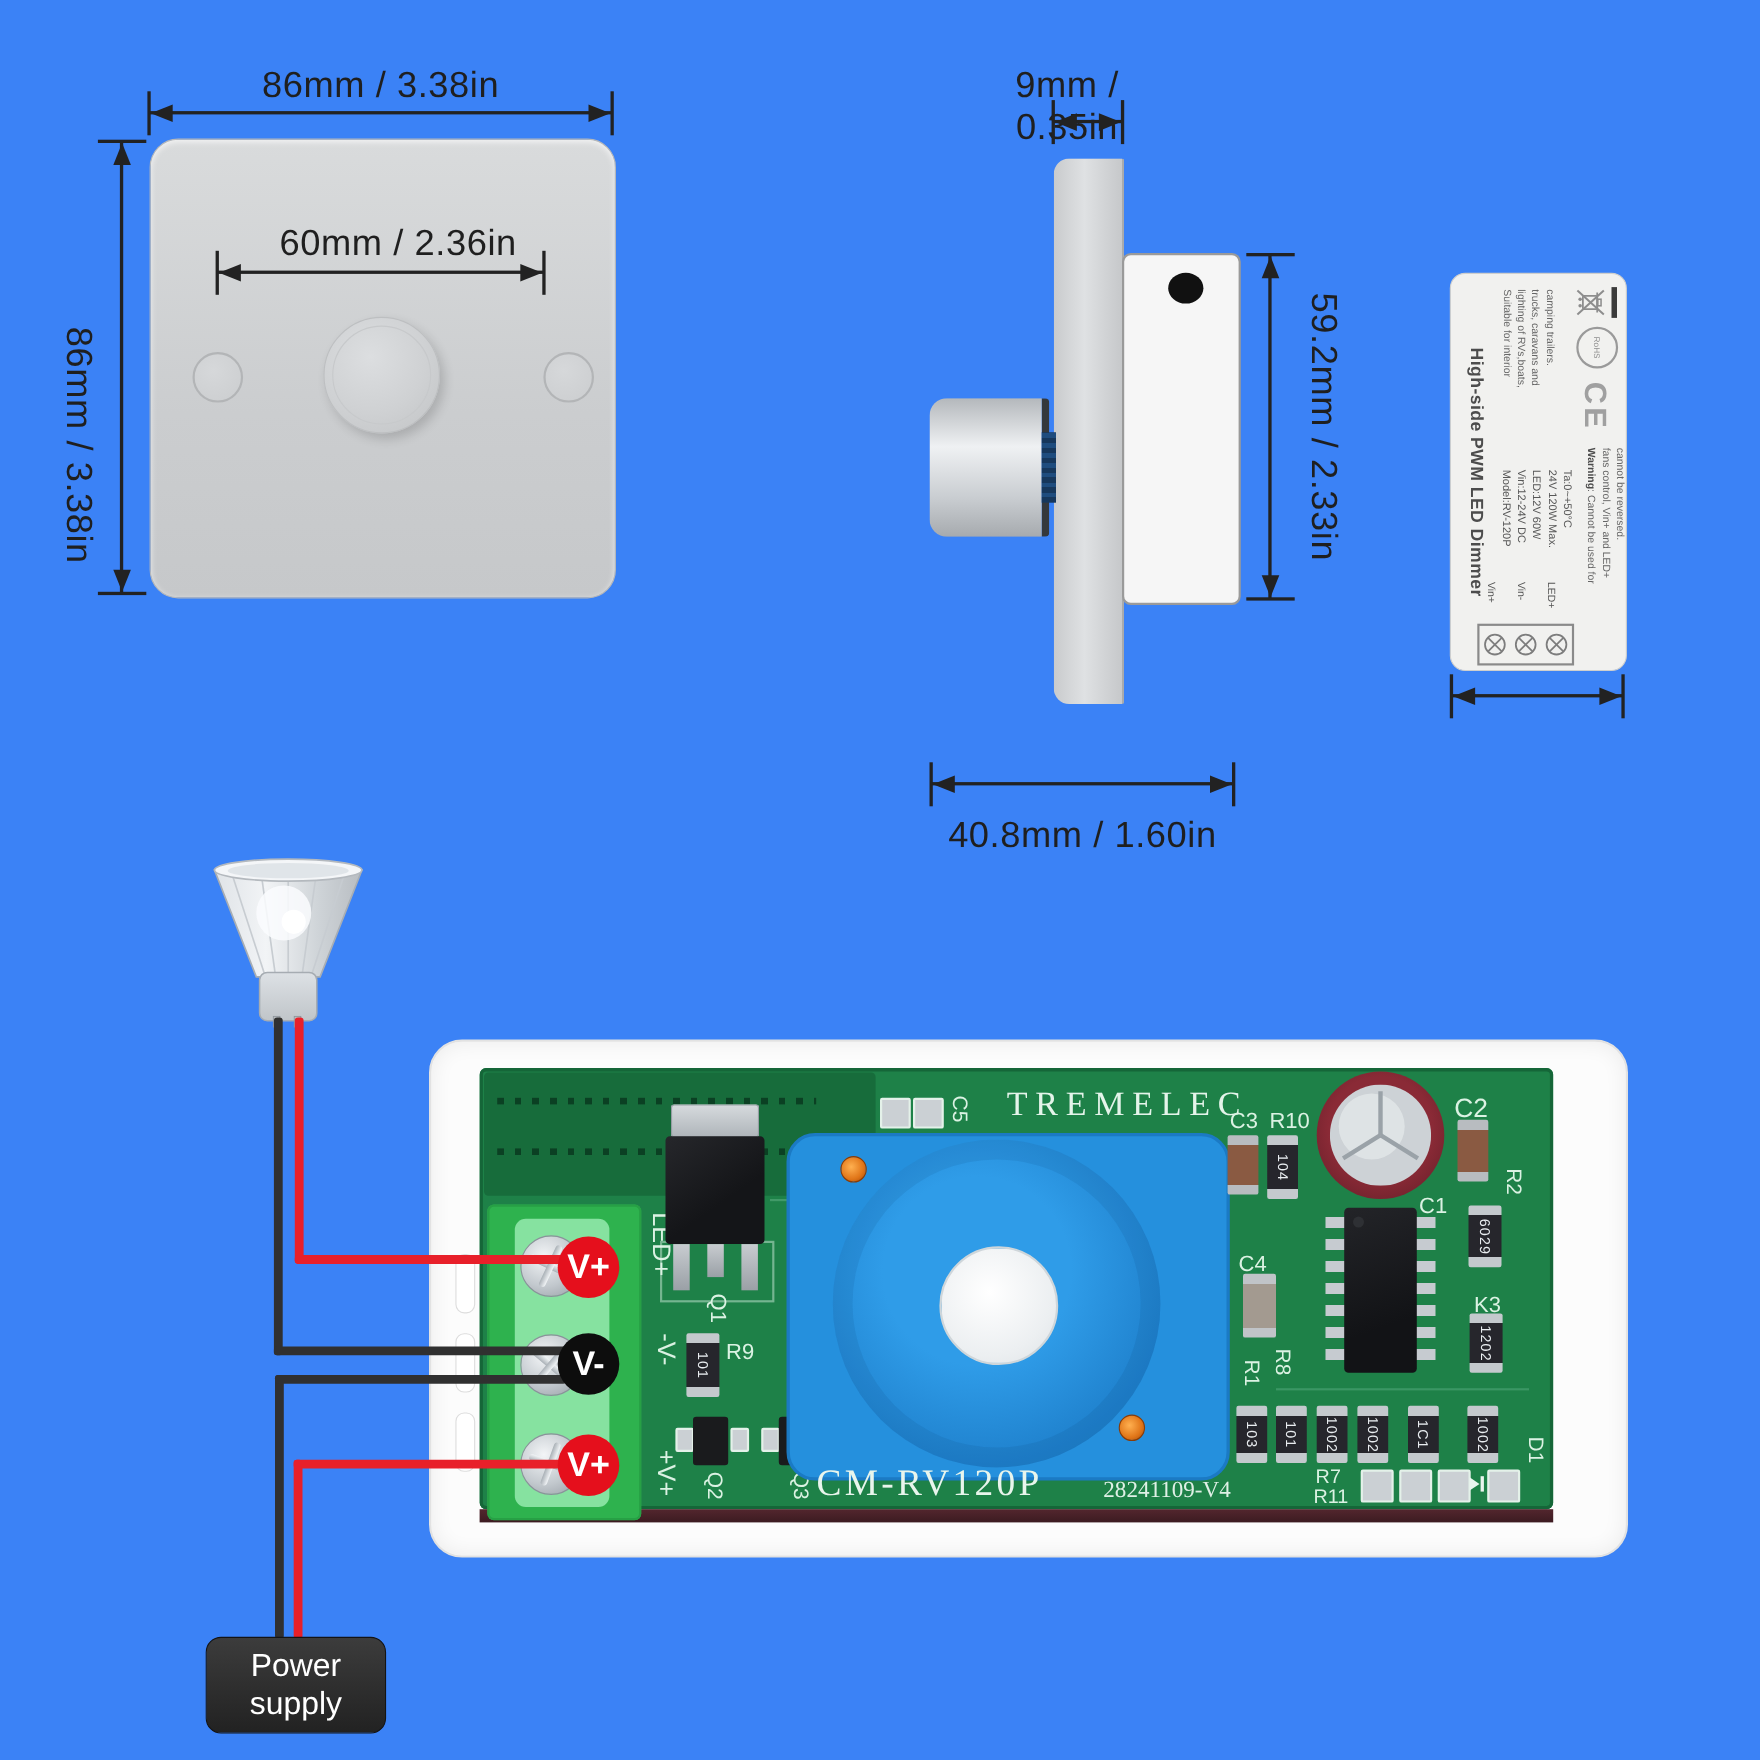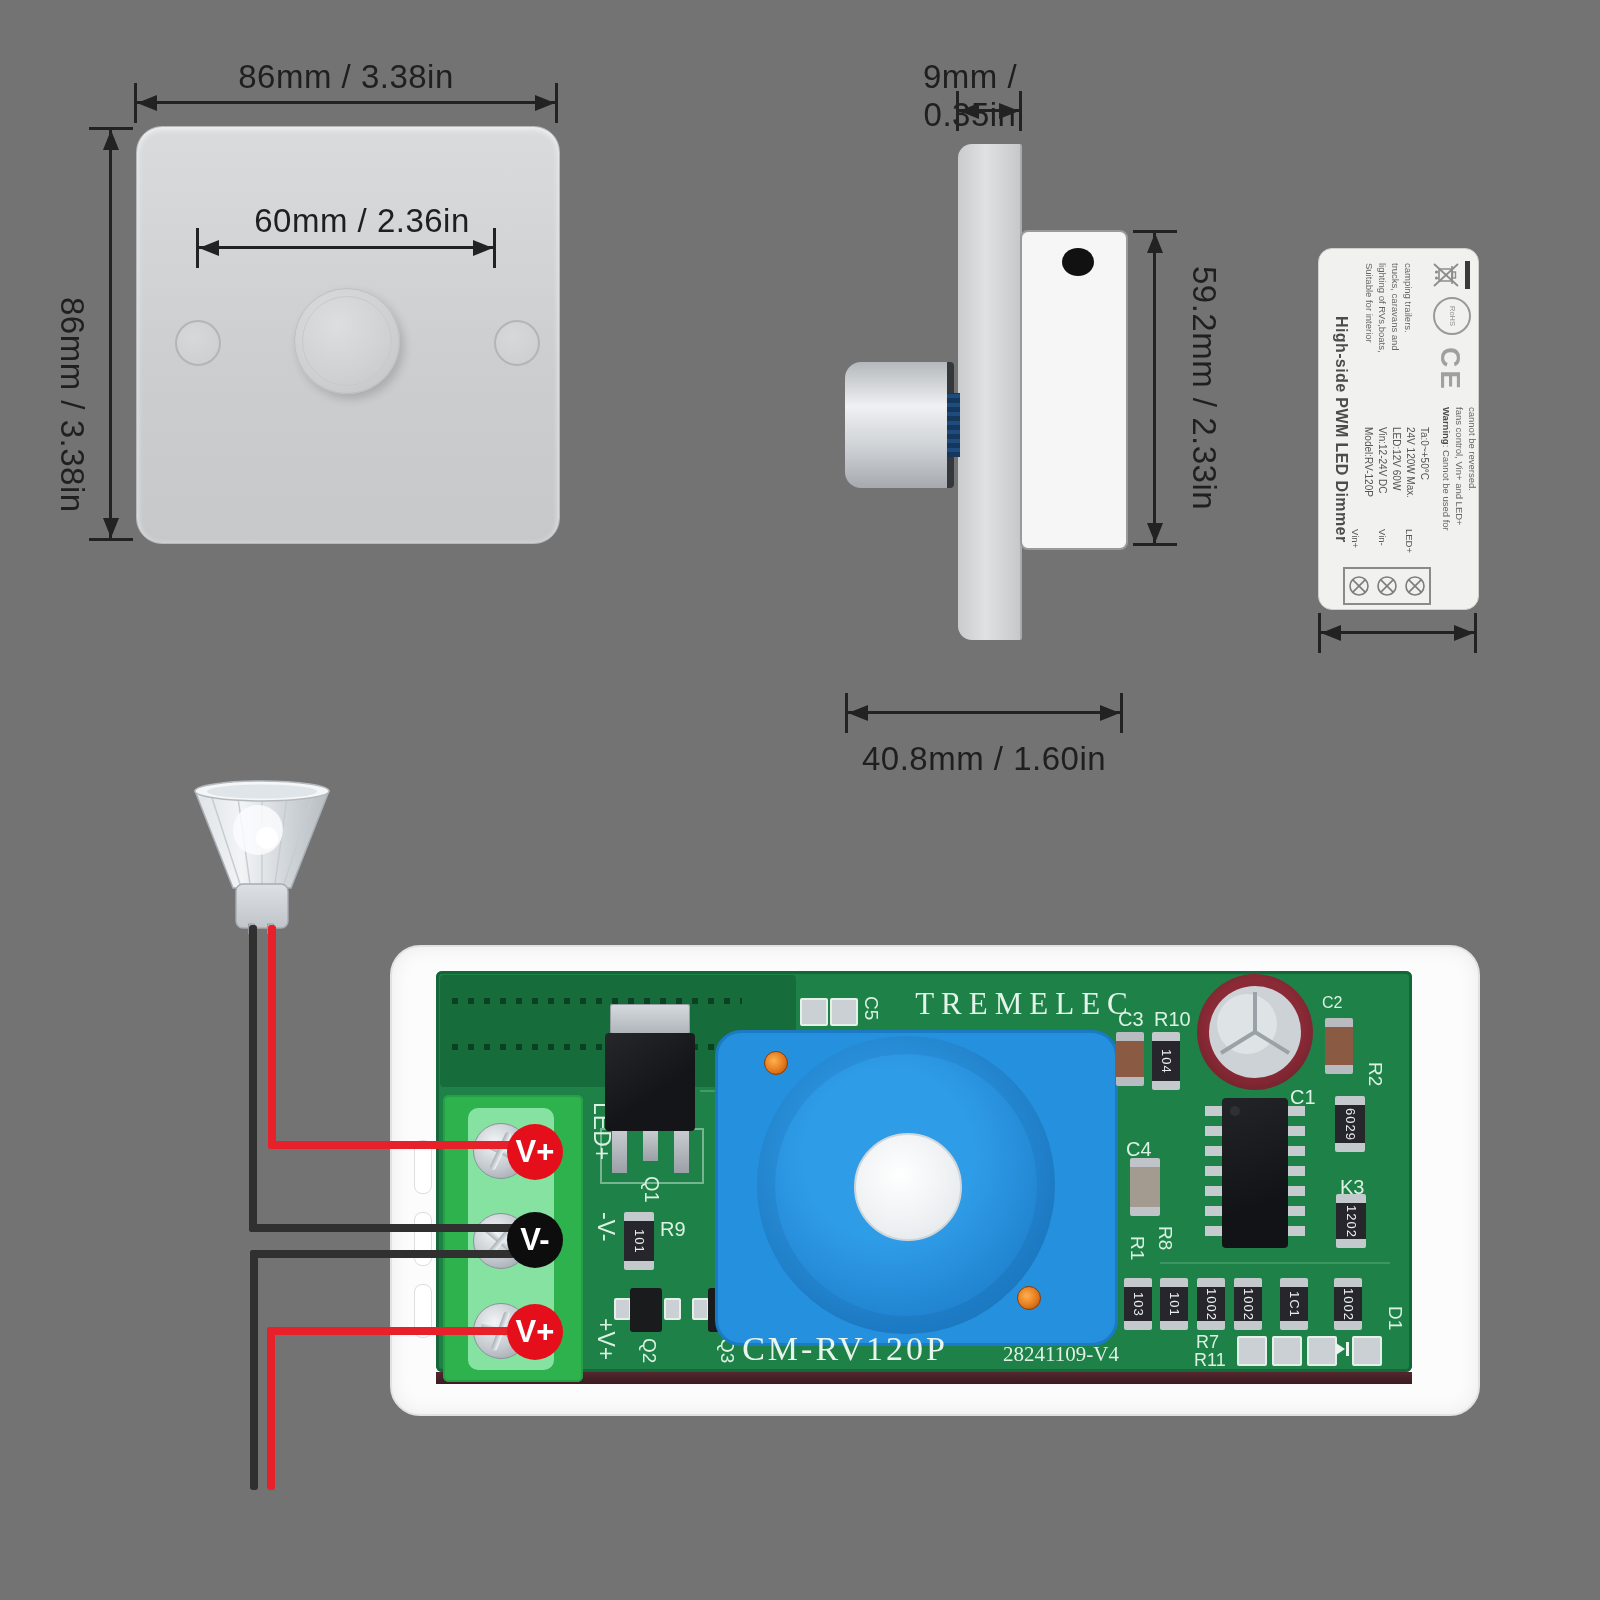--- a/index.html
+++ b/index.html
@@ -1,16 +1,16 @@
 <!DOCTYPE html>
 <html><head>
 <meta charset="utf-8">
 <style>
   html,body{margin:0;padding:0;background:#fff;font-family:"Liberation Sans",sans-serif}
-  .canvas{position:relative;width:1600px;height:1600px;background:#737373;overflow:hidden}
+  .canvas{position:relative;width:1600px;height:1600px;background:#3b82f6;overflow:hidden}
   .abs{position:absolute}
   
   .dim-h{position:absolute;height:26px}
   .dim-h .line{position:absolute;left:2px;right:2px;top:50%;height:3px;margin-top:-2px;background:#222}
   .dim-v{position:absolute;width:26px}
   .dim-v .line{position:absolute;top:2px;bottom:2px;left:50%;width:3px;margin-left:-2px;background:#222}
   .tick-l{position:absolute;left:0;top:-7px;bottom:-7px;width:3px;background:#222}
   .tick-r{position:absolute;right:0;top:-7px;bottom:-7px;width:3px;background:#222}
   .tick-t{position:absolute;top:0;left:-9px;right:-9px;height:3px;background:#222}
   .tick-b{position:absolute;bottom:0;left:-9px;right:-9px;height:3px;background:#222}
@@ -285,21 +285,21 @@
       <line x1="46" y1="46" x2="12" y2="67" stroke="#9aa2a8" stroke-width="4"></line>
       <line x1="46" y1="46" x2="80" y2="67" stroke="#9aa2a8" stroke-width="4"></line>
     </svg>
 
     <div class="silk abs" style="left:1118px;top:1008px;font-size:20px">C3</div>
     <div class="silk abs" style="left:1154px;top:1008px;font-size:20px">R10</div>
     <div class="cap-brown" style="left:1116px;top:1032px;width:28px;height:54px"></div>
     <div class="res" style="left:1152px;top:1032px;width:28px;height:58px">
         <span class="val vt">104</span>
       </div>
-    <div class="silk abs" style="left:1322px;top:994px;font-size:16px">C2</div>
+    <div class="silk abs" style="left:1322px;top:994px;font-size:24px">C2</div>
     <div class="cap-brown" style="left:1325px;top:1018px;width:28px;height:56px"></div>
     <div class="silk abs" style="left:1290px;top:1086px;font-size:20px">C1</div>
     <div class="res" style="left:1335px;top:1096px;width:30px;height:56px">
         <span class="val vt">6029</span>
       </div>
     <div class="silk vt abs" style="left:1364px;top:1062px;height:40px;font-size:19px">R2</div>
 
     <div class="ic-pins" style="left:1205px;top:1106px;width:18px;height:136px"></div>
     <div class="ic-pins" style="left:1287px;top:1106px;width:18px;height:136px"></div>
     <div class="abs" style="left:1222px;top:1098px;width:66px;height:150px;background:linear-gradient(160deg,#232428,#121316 70%);border-radius:4px"></div>
@@ -354,14 +354,16 @@
     <div class="wire" style="left:250px;top:1250px;width:8px;height:240px;background:#303030"></div>
     <div class="wire" style="left:250px;top:1250px;width:265px;height:8px;background:#303030"></div>
     <div class="wire" style="left:267px;top:1327px;width:8px;height:163px;background:#e8202a"></div>
     <div class="wire" style="left:267px;top:1327px;width:248px;height:8px;background:#e8202a"></div>
   </div>
 
   <div class="badge" style="left:507px;top:1124px;background:#e50f1c">V+</div>
   <div class="badge" style="left:507px;top:1212px;background:#0d0d0d">V-</div>
   <div class="badge" style="left:507px;top:1304px;background:#e50f1c">V+</div>
 
+  <div class="abs pre" style="left:187px;top:1488px;width:162px;height:86px;border-radius:14px;background:linear-gradient(180deg,#3c3c3c,#222);border:1px solid #141414;color:#fff;font-size:29px;line-height:34px;display:flex;align-items:center;justify-content:center;text-align:center">Power
+supply</div>
 
 </div>
 
 </body></html>

